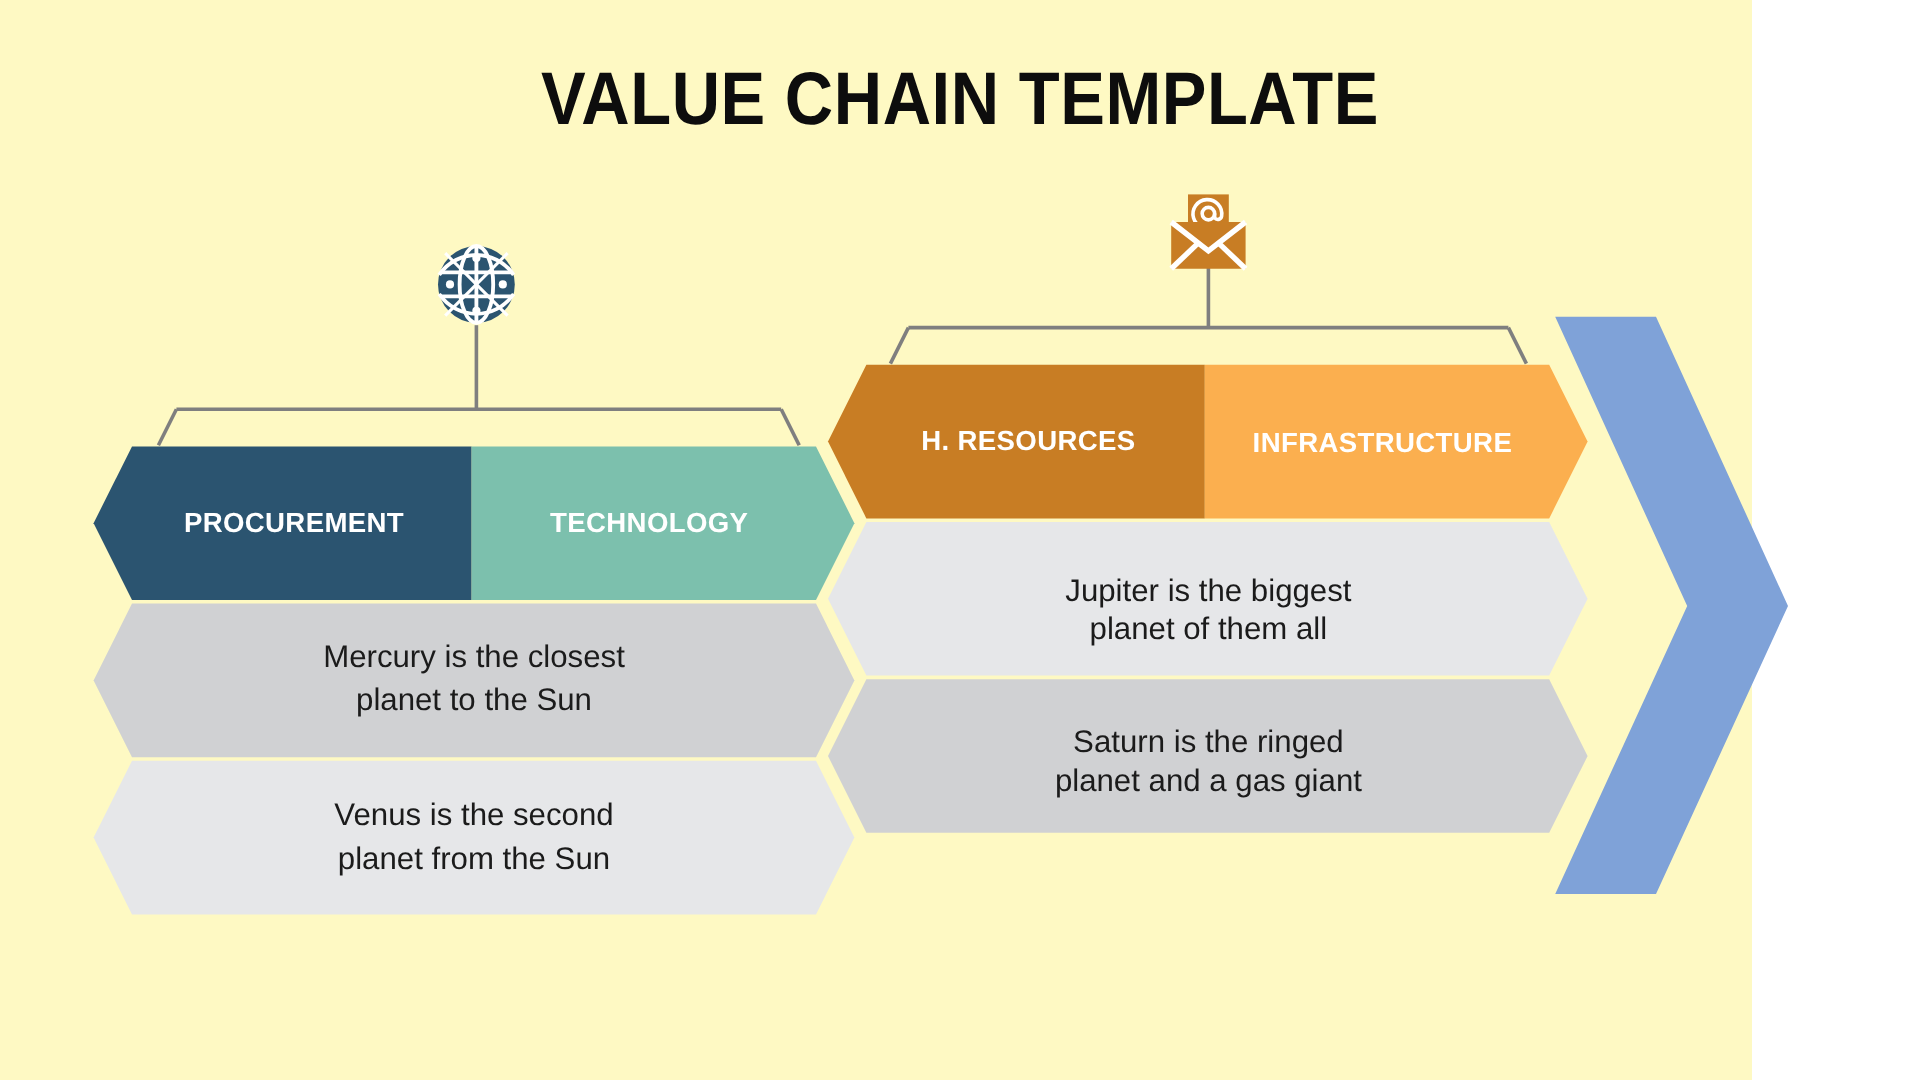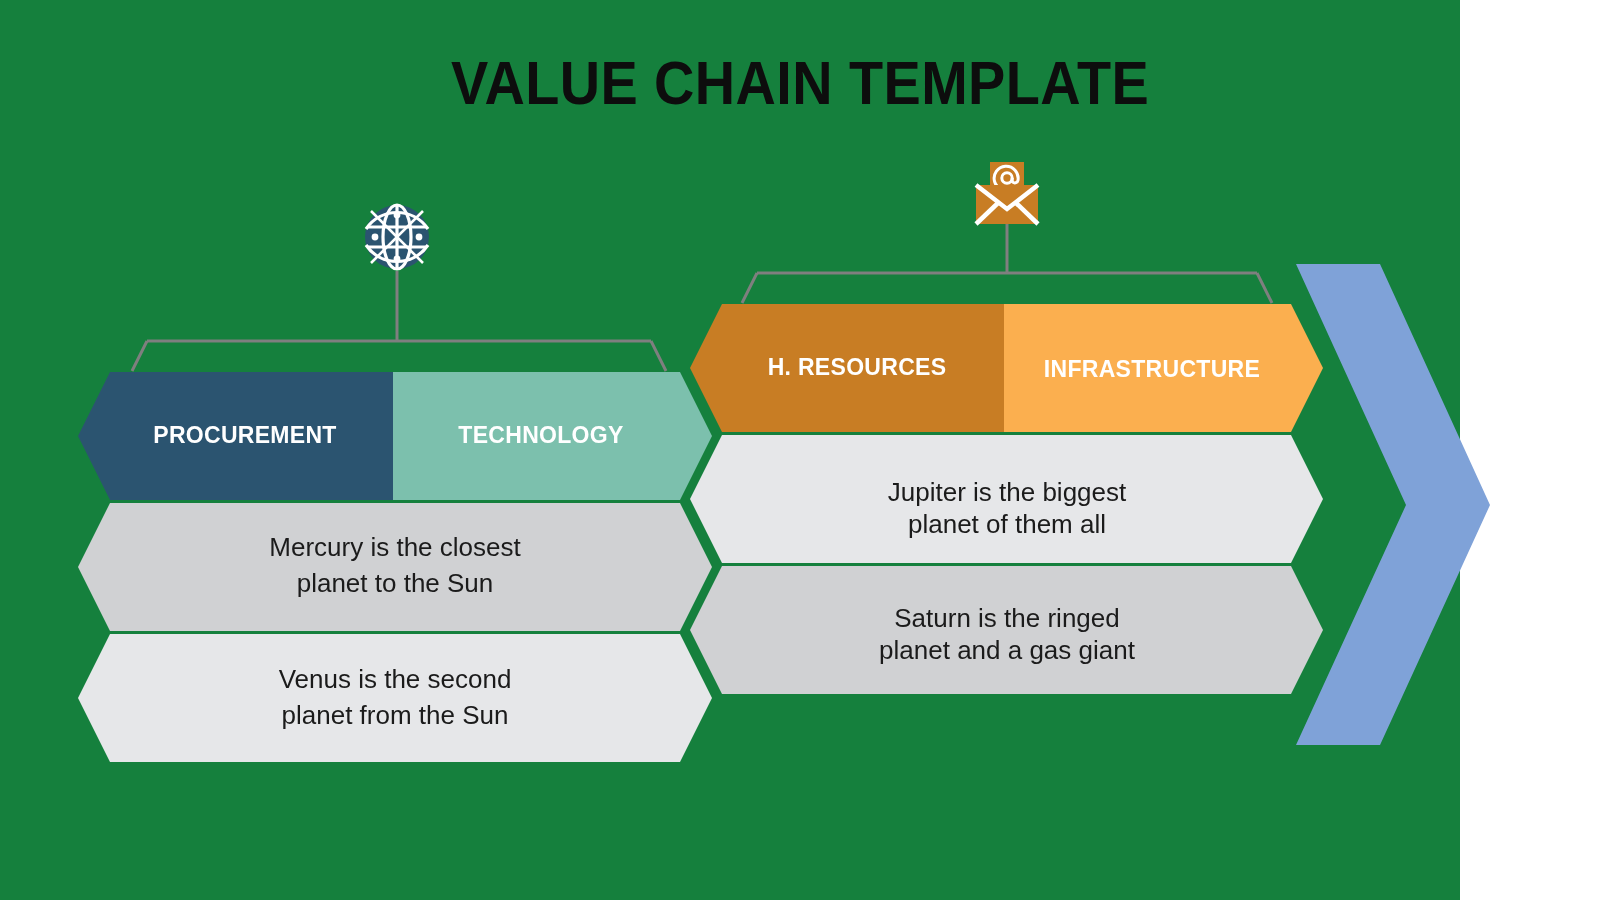--- a/index.html
+++ b/index.html
@@ -13,21 +13,21 @@
     position: relative;
     overflow: hidden;
     font-family: "Liberation Sans", sans-serif;
   }
 
   #slide {
     position: absolute;
     left: 0; top: 0;
     width: 1460px;
     height: 900px;
-    background: #15803d;
+    background: #fef9c3;
   }
 
   #page-title {
     position: absolute;
     left: 0;
     top: 52px;
     width: 1600px;
     text-align: center;
     font-family: "Liberation Sans", sans-serif;
     font-weight: 700;

